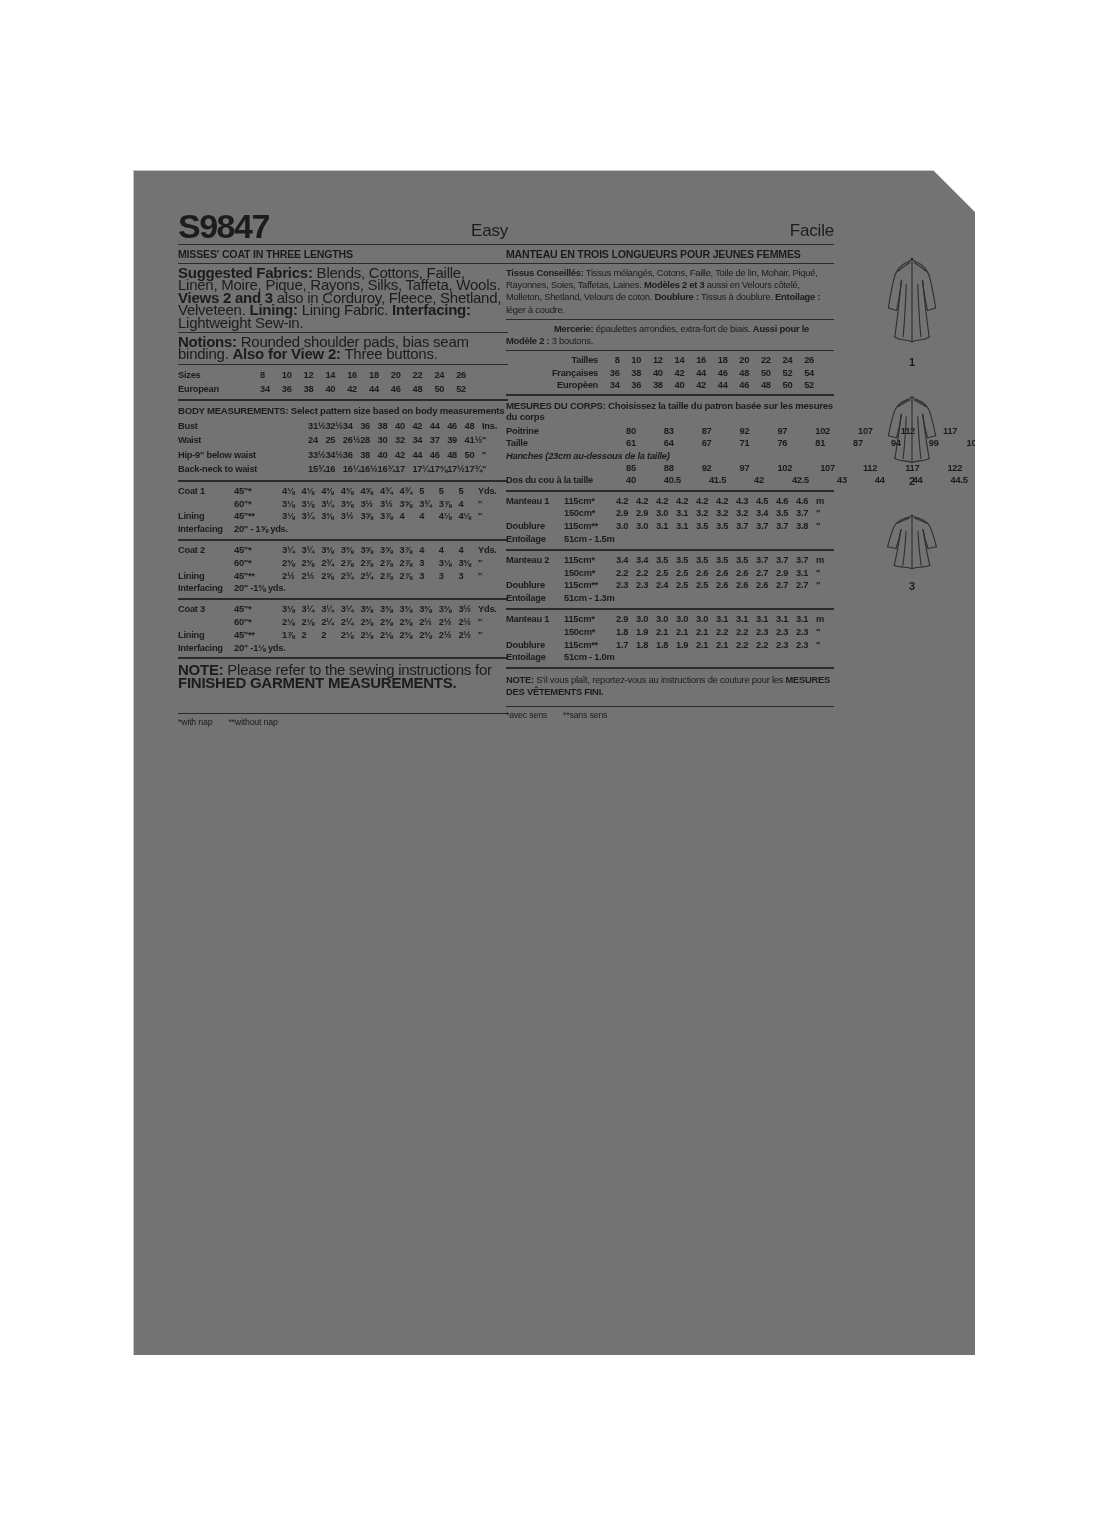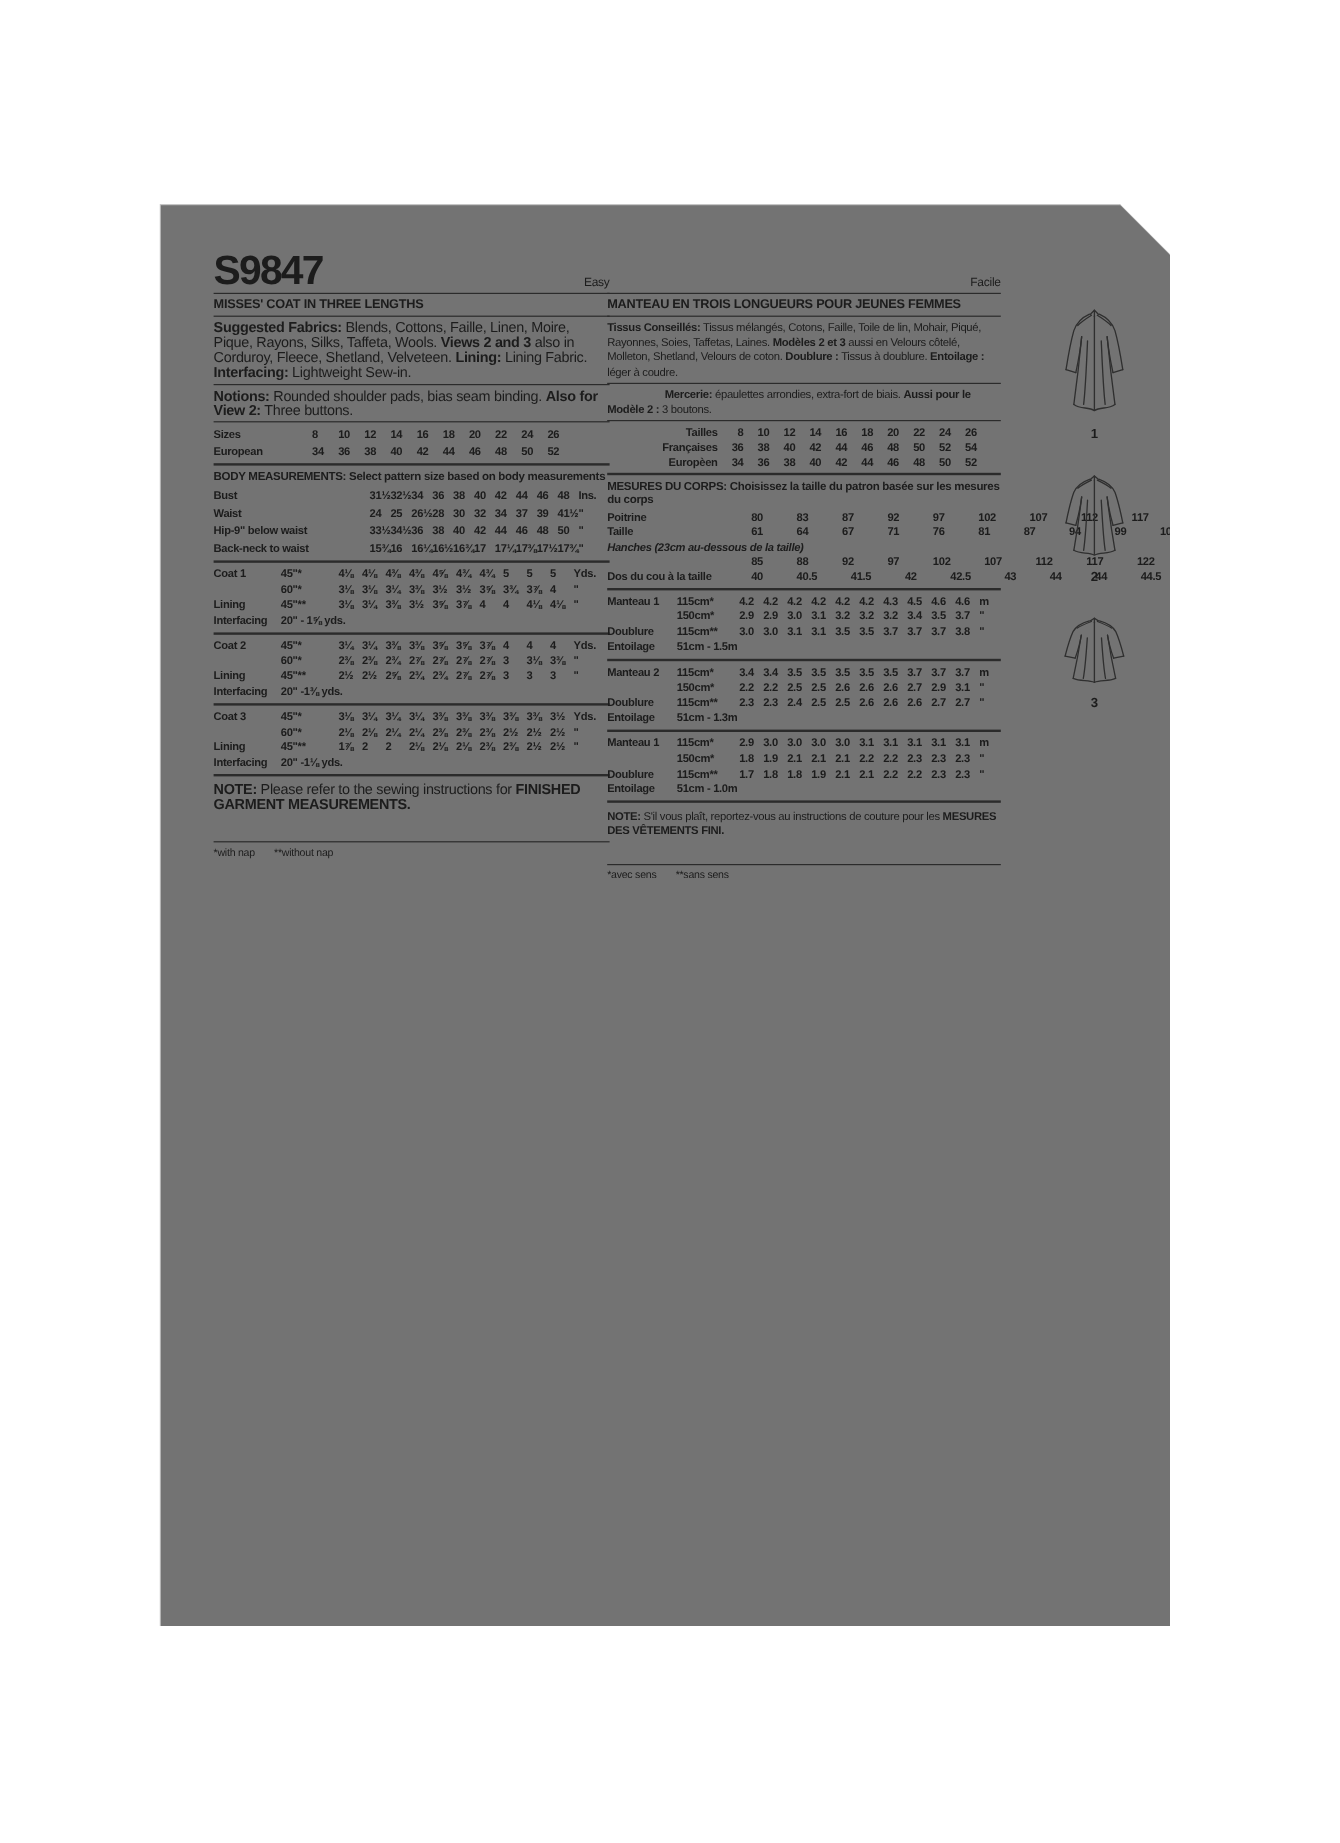--- a/index.html
+++ b/index.html
@@ -15,39 +15,39 @@
   }
   .corner-line{
     position:absolute;left:791px;top:20px;width:60px;height:1px;
     background:#c6c6c6;transform:rotate(45deg);
   }
   .col{position:absolute;top:36px;}
   .col-en{left:44px;width:330px;}
   .col-fr{left:372px;width:328px;}
   .hdr{display:flex;justify-content:space-between;align-items:flex-end;height:34px;}
   .pattern-no{font-size:34px;font-weight:700;letter-spacing:-1.5px;line-height:30px;}
-  .difficulty{font-size:10px;font-weight:400;letter-spacing:-0.2px;padding-left:47px;}
+  .difficulty{font-size:17px;font-weight:400;letter-spacing:-0.2px;padding-left:47px;}
   hr.rule{border:0;border-top:1px solid #2b2b2b;margin:3px 0;}
   hr.rule.thick{border-top-width:2px;}
   .sec-title{margin:1px 0;font-size:10.6px;font-weight:700;letter-spacing:-0.2px;}
-  .para{margin:2px 0;font-size:12px;line-height:12.4px;letter-spacing:-0.25px;}
+  .para{margin:2px 0;font-size:15px;line-height:12.4px;letter-spacing:-0.25px;}
   .col-fr .para{font-size:9.4px;line-height:12.2px;}
   .tbl{margin:3px 0;}
   .trow{display:grid;font-size:9.3px;letter-spacing:-0.25px;}
   .g-size .trow{grid-template-columns:82px repeat(10,1fr) 30px;line-height:14px;}
   .g-body .trow{grid-template-columns:130px repeat(10,1fr) 26px;line-height:14.5px;}
   .g-coat .trow{grid-template-columns:56px 48px repeat(10,1fr) 30px;line-height:12.8px;}
   .g-tailles .trow{grid-template-columns:92px repeat(10,1fr) 20px;line-height:12.3px;text-align:right;}
   .g-mesures .trow{grid-template-columns:92px repeat(10,1fr) 22px;line-height:12.3px;gap:28px;}
   .g-manteau .trow{grid-template-columns:58px 52px repeat(10,1fr) 18px;line-height:12.8px;}
   .t-label,.t-sub,.t-val,.t-unit{font-weight:700;white-space:nowrap;}
   .tbl-hdr{margin:4px 0 2px;font-size:9.6px;font-weight:700;letter-spacing:-0.25px;}
   .note{margin-top:5px;}
   .footnote-wrap{margin-top:24px;}
-  .col-fr .footnote-wrap{margin-top:21px;}
+  .col-fr .footnote-wrap{margin-top:7px;}
   .footnote{margin:2px 0;font-size:8.8px;letter-spacing:-0.2px;}
   .footnote .fn2{margin-left:16px;}
   .figures{position:absolute;right:26px;top:84px;width:76px;display:flex;flex-direction:column;align-items:center;}
   .figure{display:flex;flex-direction:column;align-items:center;margin-bottom:26px;}
   .figure svg{display:block;}
   .fig-num{font-size:11px;font-weight:700;margin-top:7px;}
   .coat-svg path{fill:none;stroke:#2f2f2f;stroke-width:1.1;stroke-linecap:round;stroke-linejoin:round;vector-effect:non-scaling-stroke;}
 </style>
 </head>
 <body>

